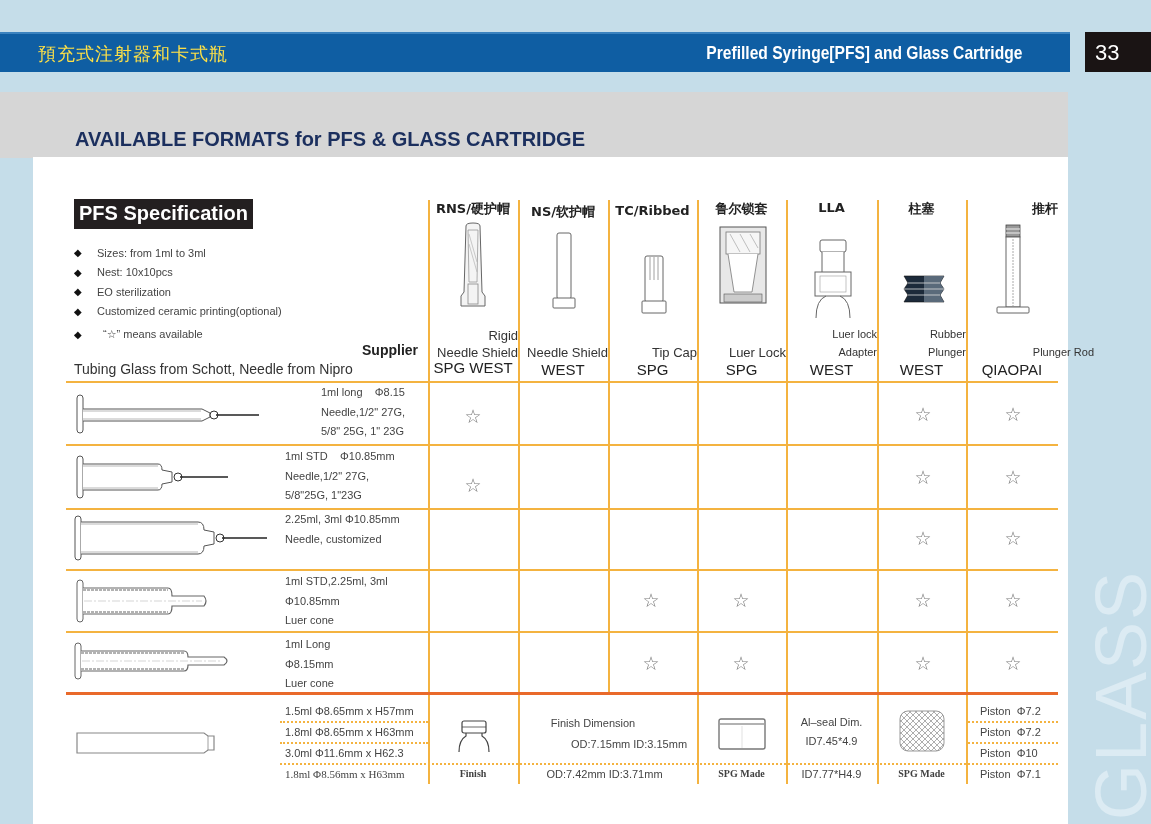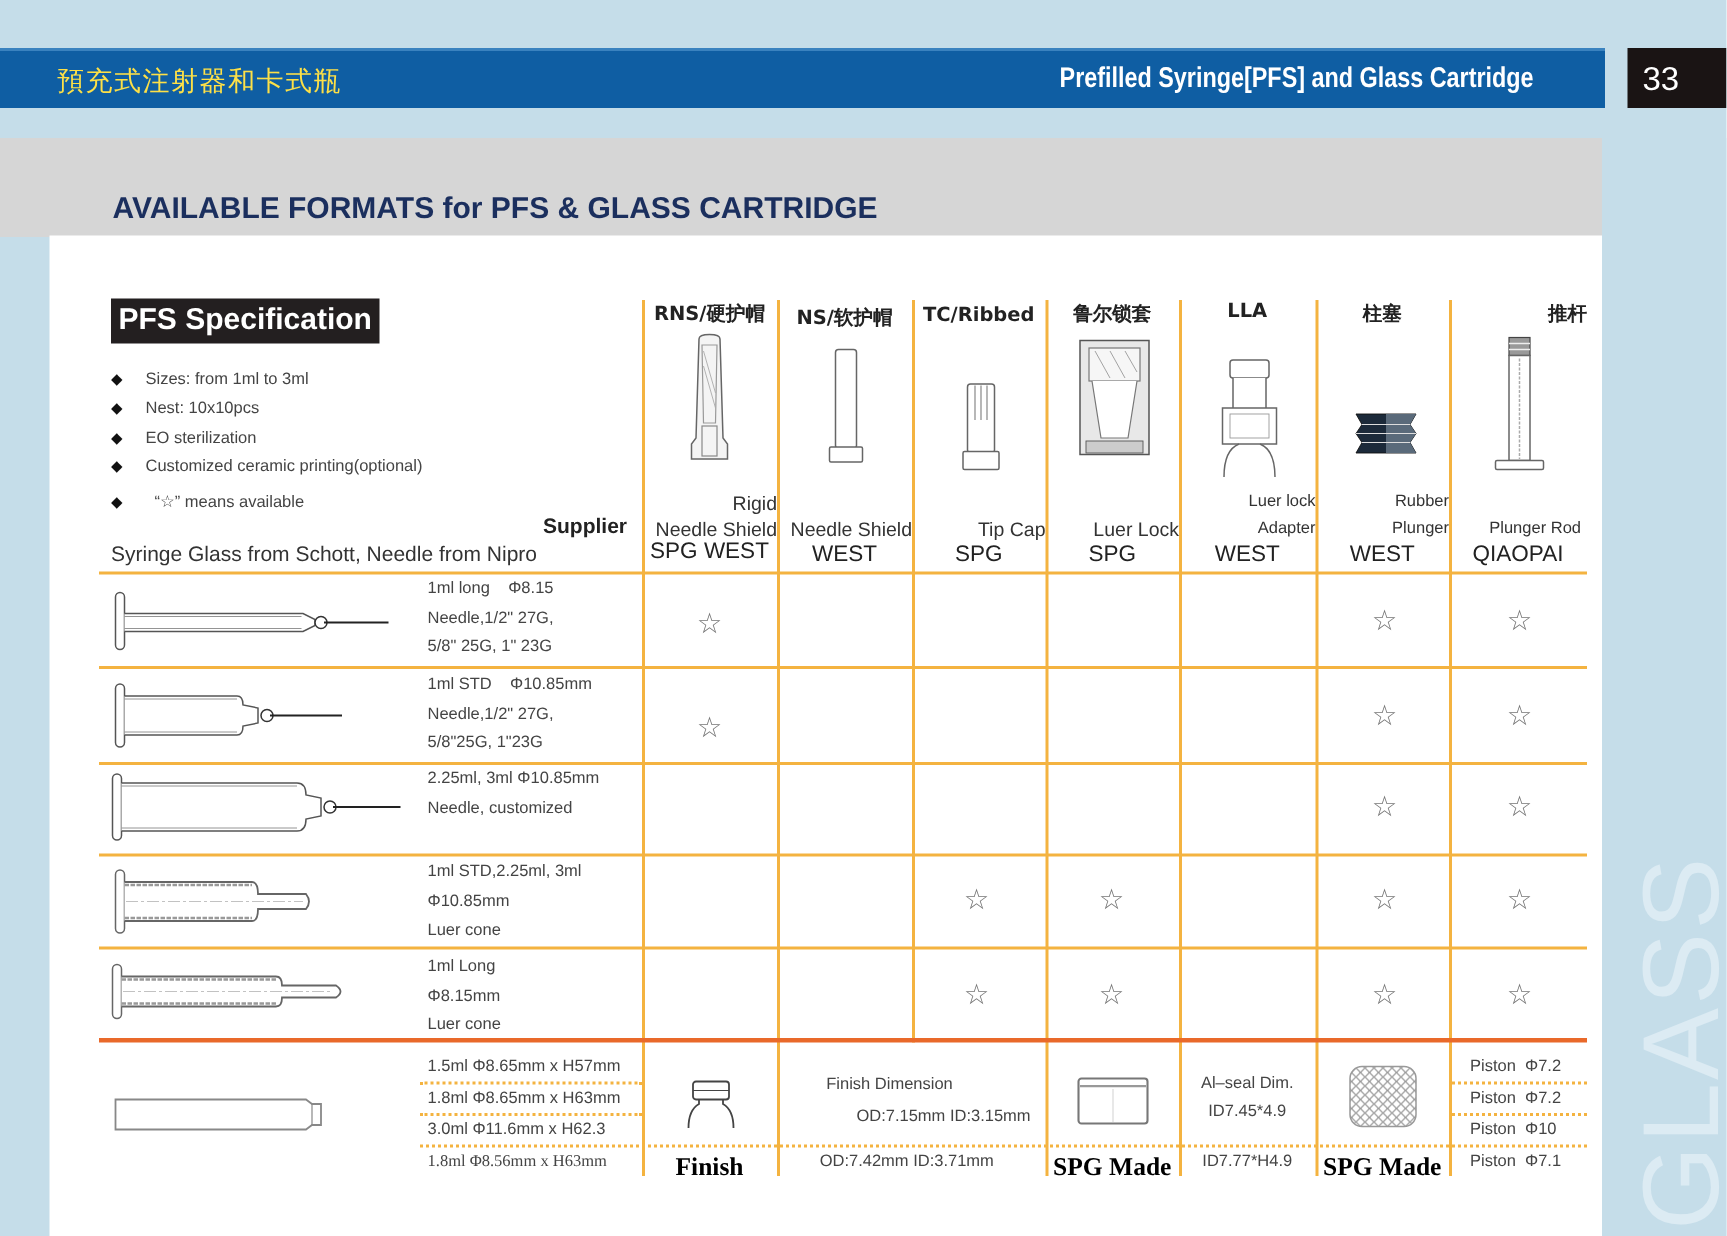--- a/index.html
+++ b/index.html
@@ -33,21 +33,21 @@
   .col-head { position: absolute; top: 200px; text-align: center; font-size: 13px; font-weight: bold; color: #222; font-family: "DejaVu Sans", sans-serif; }
   .col-desc { position: absolute; text-align: right; font-size: 13px; color: #333; line-height: 17px; }
   .col-desc.small { font-size: 11px; line-height: 18px; }
   .col-supplier { position: absolute; top: 361px; text-align: center; font-size: 15px; color: #222; }
 
   .row-desc { position: absolute; left: 285px; font-size: 11px; color: #444; line-height: 19.5px; }
   .star { position: absolute; font-size: 19px; color: #777; text-align: center; width: 30px; margin-left: -15px; font-family: "DejaVu Sans", sans-serif; }
 
   .cart-item { position: absolute; font-size: 11px; color: #444; }
   .cart-cell { position: absolute; text-align: center; font-size: 11px; color: #444; }
-  .serif-bold { font-family: "Liberation Serif", serif; font-weight: bold; font-size: 17px; color: #000000; }
+  .serif-bold { font-family: "Liberation Serif", serif; font-weight: bold; font-size: 10px; color: #404040; }
 
   svg { position: absolute; overflow: visible; }
 </style>
 </head>
 <body>
 
 <div class="header-bar">
   <span class="header-cn">預充式注射器和卡式瓶</span>
   <span class="header-en">Prefilled Syringe[PFS] and Glass Cartridge</span>
 </div>
@@ -77,21 +77,21 @@
   <li>
       <span class="bullet">◆</span>
       <span>Customized ceramic printing(optional)</span>
     </li>
   <li style="margin-top:4px">
       <span class="bullet">◆</span>
       <span style="padding-left:6px">“☆”  means available</span>
     </li>
 </ul>
 <div class="supplier-label">Supplier</div>
-<div class="tubing-note">Syringe Glass from Schott, Needle from Nipro</div>
+<div class="tubing-note">Tubing Glass from Schott, Needle from Nipro</div>
 
 <div class="vline" style="left:428px; top:200px; height:584px;"></div>
 <div class="vline" style="left:518px; top:200px; height:584px;"></div>
 <div class="vline" style="left:608px; top:200px; height:495px;"></div>
 <div class="vline" style="left:697px; top:200px; height:584px;"></div>
 <div class="vline" style="left:786px; top:200px; height:584px;"></div>
 <div class="vline" style="left:877px; top:200px; height:584px;"></div>
 <div class="vline" style="left:966px; top:200px; height:584px;"></div>
 
 <div class="hline" style="top:381px;"></div>
@@ -173,41 +173,41 @@
   <div>Luer Lock</div>
 </div>
 <div class="col-desc small" style="left:786px; width:91px; top:325px;">
   <div>Luer lock</div>
   <div>Adapter</div>
 </div>
 <div class="col-desc small" style="left:877px; width:89px; top:325px;">
   <div>Rubber</div>
   <div>Plunger</div>
 </div>
-<div class="col-desc small" style="left:962px; width:92px; top:343px;">
+<div class="col-desc small" style="left:1002px; width:92px; top:343px;">
   <div>Plunger Rod</div>
 </div>
 
 <div class="col-supplier" style="left:428px; width:90px; top:359px;">SPG WEST</div>
 <div class="col-supplier" style="left:518px; width:90px;">WEST</div>
 <div class="col-supplier" style="left:608px; width:89px;">SPG</div>
 <div class="col-supplier" style="left:697px; width:89px;">SPG</div>
 <div class="col-supplier" style="left:786px; width:91px;">WEST</div>
 <div class="col-supplier" style="left:877px; width:89px;">WEST</div>
 <div class="col-supplier" style="left:966px; width:92px;">QIAOPAI</div>
 
 <svg style="left:76px; top:393px;" width="190" height="42" viewBox="0 0 190 42">
   <rect x="1" y="2" width="6" height="38" rx="3" fill="#fff" stroke="#555" stroke-width="1"></rect>
   <path d="M7 16 L126 16 L134 20 L134 24 L126 28 L7 28" fill="#fff" stroke="#555" stroke-width="1"></path>
   <line x1="7" y1="18" x2="125" y2="18" stroke="#888" stroke-width="0.6"></line>
   <line x1="7" y1="26" x2="125" y2="26" stroke="#888" stroke-width="0.6"></line>
   <circle cx="138" cy="22" r="4" fill="#fff" stroke="#333" stroke-width="1"></circle>
   <line x1="140" y1="22" x2="183" y2="22" stroke="#222" stroke-width="1.4"></line>
 </svg>
-<div class="row-desc" style="top:383px;">
+<div class="row-desc" style="top:383px;margin-left:36px;">
   <div style="white-space:pre">1ml long    Φ8.15</div>
   <div>Needle,1/2"  27G,</div>
   <div>5/8"  25G, 1" 23G</div>
 </div>
 
 <svg style="left:76px; top:454px;" width="160" height="46" viewBox="0 0 160 46">
   <rect x="1" y="2" width="6" height="42" rx="3" fill="#fff" stroke="#555" stroke-width="1"></rect>
   <path d="M7 10 L82 10 Q86 10 86 16 L96 18 L96 28 L86 30 Q86 36 82 36 L7 36" fill="#fff" stroke="#555" stroke-width="1"></path>
   <line x1="7" y1="12" x2="82" y2="12" stroke="#888" stroke-width="0.6"></line>
   <line x1="7" y1="34" x2="82" y2="34" stroke="#888" stroke-width="0.6"></line>

